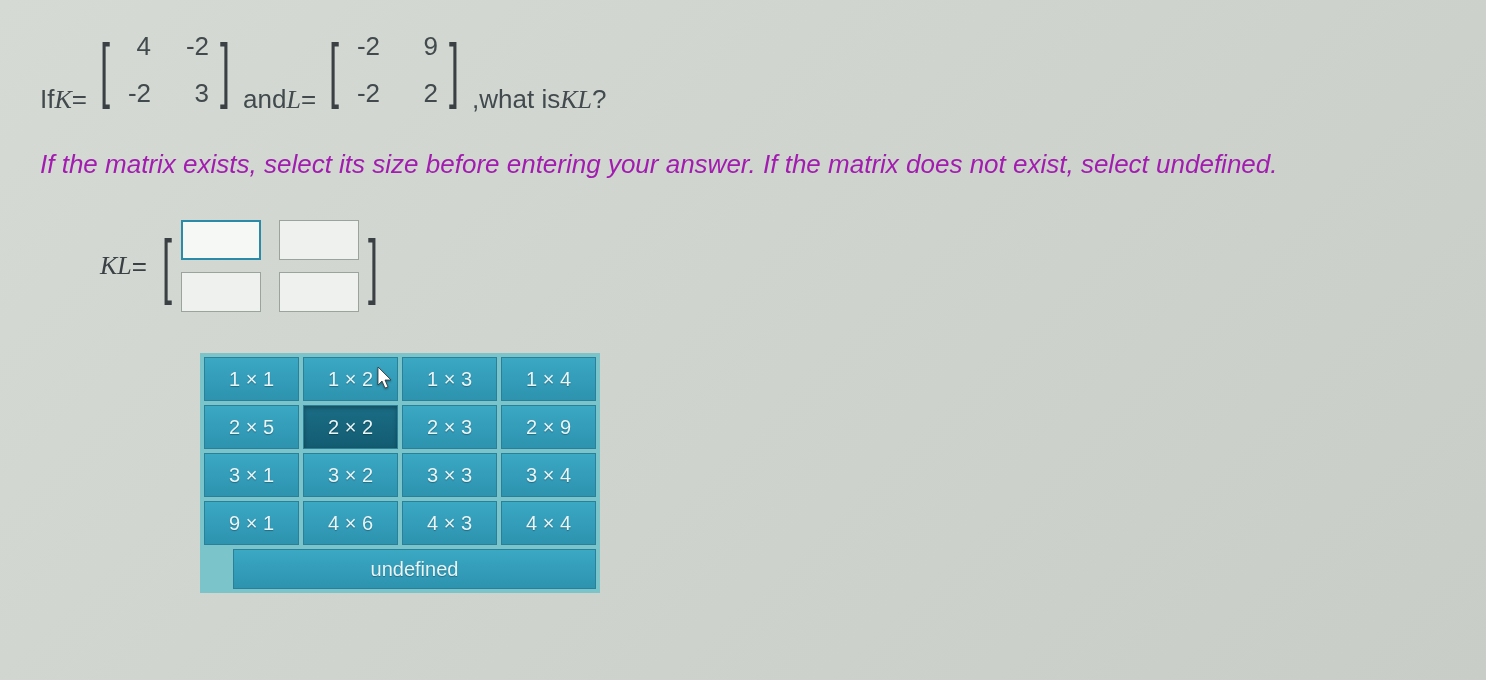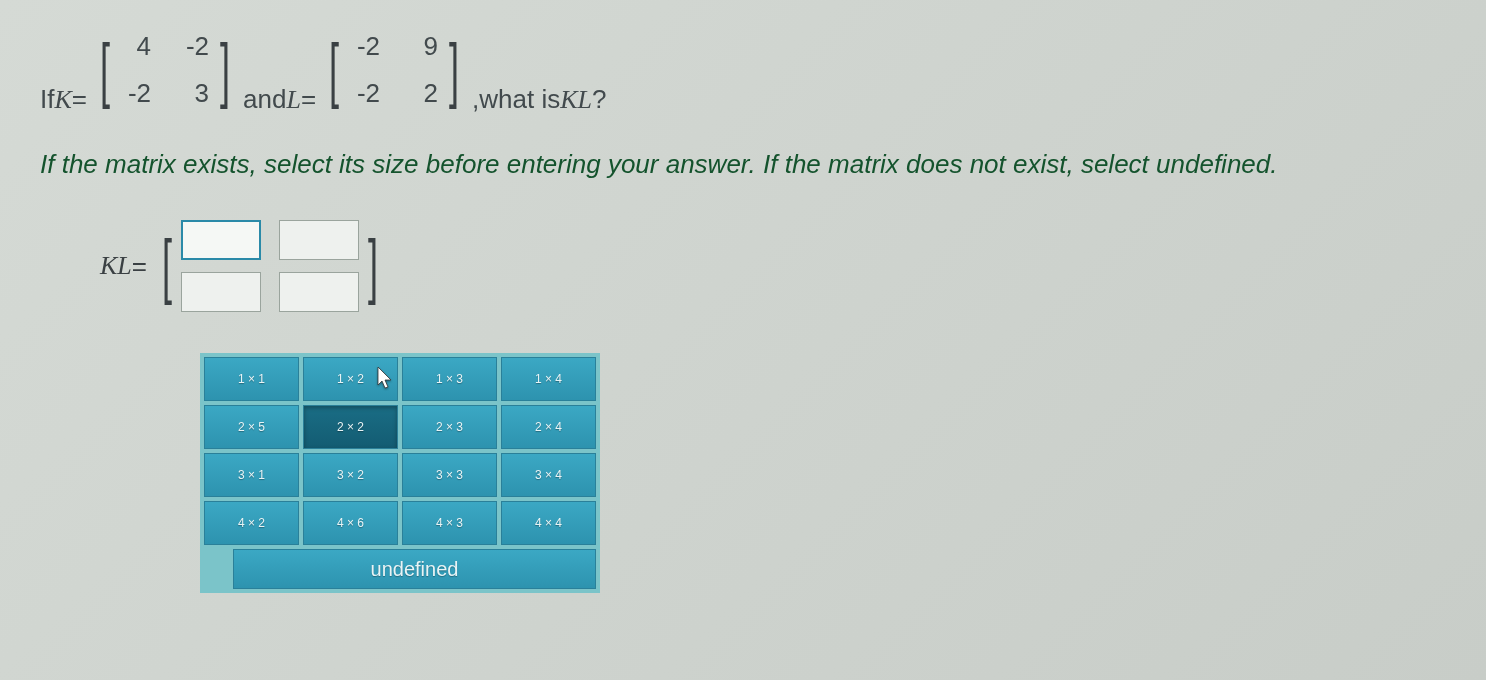--- a/index.html
+++ b/index.html
@@ -49,21 +49,21 @@
       padding: 6px 6px;
       font-size: 26px;
     }
     .matrix-content span {
       text-align: right;
       min-width: 30px;
     }
     .instruction {
       font-style: italic;
       font-size: 26px;
-      color: #14532d;
+      color: #a21caf;
       line-height: 1.5;
       margin-bottom: 30px;
       font-family: "Segoe UI", Arial, sans-serif;
     }
     .answer-line {
       display: flex;
       align-items: center;
       font-size: 26px;
       margin-left: 60px;
       margin-bottom: 35px;
@@ -107,21 +107,21 @@
       margin-bottom: 0;
     }
     .size-btn {
       width: 95px;
       height: 44px;
       background: linear-gradient(180deg, #3ba8c4 0%, #2d93af 100%);
       color: #e8f4f6;
       display: flex;
       align-items: center;
       justify-content: center;
-      font-size: 12px;
+      font-size: 20px;
       cursor: pointer;
       text-shadow: 0 1px 1px rgba(0,0,0,0.3);
       border: 1px solid #2a8099;
     }
     .size-btn.selected {
       background: linear-gradient(180deg, #1a6d85 0%, #135c72 100%);
       box-shadow: inset 0 2px 4px rgba(0,0,0,0.3);
     }
     .undefined-btn {
       height: 40px;
@@ -213,30 +213,30 @@
   <div class="size-row">
     <div class="size-btn">1 × 1</div>
     <div class="size-btn">1 × 2</div>
     <div class="size-btn">1 × 3</div>
     <div class="size-btn">1 × 4</div>
   </div>
   <div class="size-row">
     <div class="size-btn">2 × 5</div>
     <div class="size-btn selected">2 × 2</div>
     <div class="size-btn">2 × 3</div>
-    <div class="size-btn">2 × 4</div>
+    <div class="size-btn">2 × 9</div>
   </div>
   <div class="size-row">
     <div class="size-btn">3 × 1</div>
     <div class="size-btn">3 × 2</div>
     <div class="size-btn">3 × 3</div>
     <div class="size-btn">3 × 4</div>
   </div>
   <div class="size-row">
-    <div class="size-btn">4 × 2</div>
+    <div class="size-btn">9 × 1</div>
     <div class="size-btn">4 × 6</div>
     <div class="size-btn">4 × 3</div>
     <div class="size-btn">4 × 4</div>
   </div>
   <div class="undefined-btn">undefined</div>
 </div>
 
 
 
 

